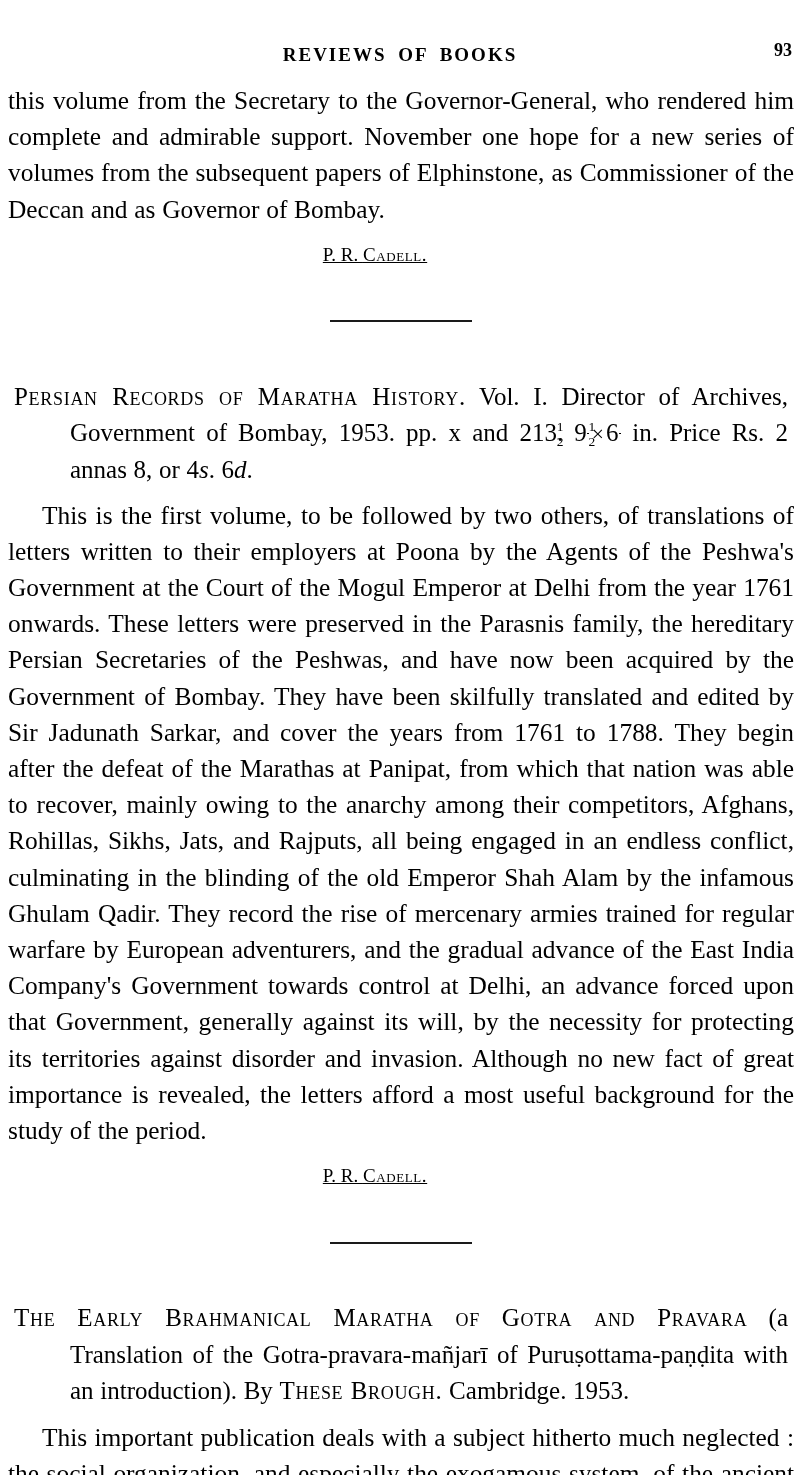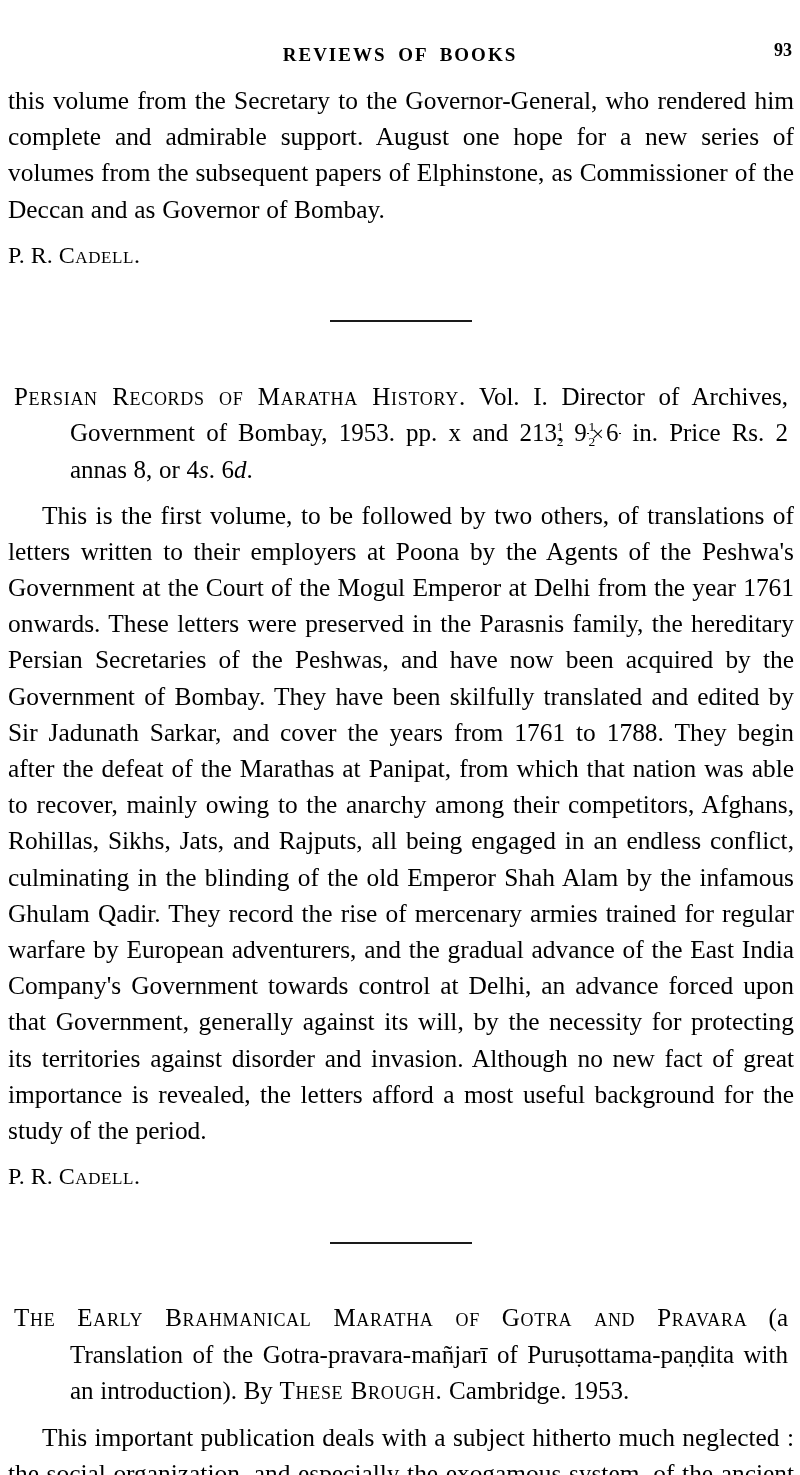--- a/index.html
+++ b/index.html
@@ -94,24 +94,25 @@
   .smallcaps {
     font-variant: small-caps;
     letter-spacing: 0.7px;
   }
 
   .italic { font-style: italic; }
 
   
   .signature {
     margin: 0;
-    font-size: 24px;
+    font-size: 19px;
     line-height: 36.2px;
-    text-align: left;
+    text-align: center;
     padding-right: 52px;
+    text-decoration: underline;
   }
   .signature .sc {
     font-variant: small-caps;
     letter-spacing: 0.6px;
   }
 
   
   .rule-wrap {
     width: 786px;
     text-align: center;
@@ -163,21 +164,21 @@
 <div class="page">
 
   <div class="runninghead">
     <div class="rh-title">Reviews of Books</div>
     <div class="rh-folio">93</div>
   </div>
 
   <div class="body-area">
 
     <div>
-      <p class="para noindent">this volume from the Secretary to the Governor-General, who rendered him complete and admirable support. August one hope for a new series of volumes from the subsequent papers of Elphinstone, as Commissioner of the Deccan and as Governor of Bombay.</p>
+      <p class="para noindent">this volume from the Secretary to the Governor-General, who rendered him complete and admirable support. November one hope for a new series of volumes from the subsequent papers of Elphinstone, as Commissioner of the Deccan and as Governor of Bombay.</p>
 
       <div class="sp-sig-top"></div>
 
       <p class="signature"><span>P. R. </span><span class="sc">Cadell.</span></p>
     </div>
 
     <div class="sp-rule-top"></div>
     <div class="rule-wrap">
       <span class="rule"></span>
     </div>

